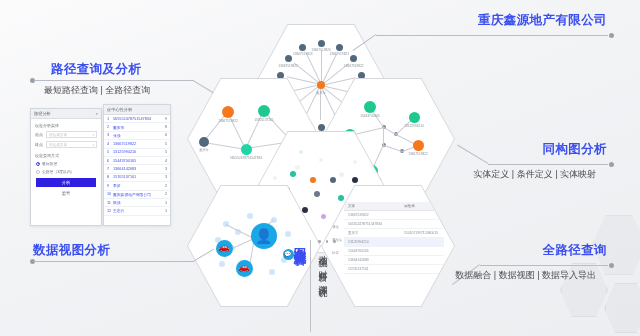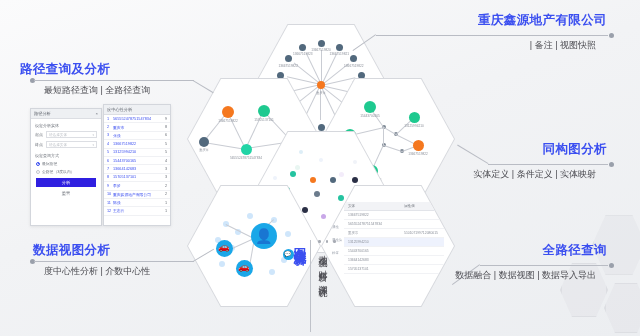--- a/index.html
+++ b/index.html
@@ -467,48 +467,46 @@
         <div class="li-val">1</div>
       </div>
       <div class="list-row">
         <div class="li-idx">12</div>
         <div class="li-txt">王志云</div>
         <div class="li-val">1</div>
       </div>
     </div>
 </div>
 
-<div class="callout left" style="left:20px; top:62px;">
+<div class="callout left" style="left:51px; top:62px;">
   <div class="c-title">路径查询及分析</div>
 </div>
 <div class="lead-dot" style="left:30px; top:78px;"></div>
 <div class="lead" style="left:34px; top:80px; width:160px;"></div>
 <div class="lead-diag" style="left:193px; top:80px; width:24px; transform:rotate(31deg);"></div>
 <div class="callout left" style="left:44px; top:84px;">
   <div class="c-sub">最短路径查询 | 全路径查询</div>
 </div>
 
 <div class="callout left" style="left:33px; top:243px;">
   <div class="c-title">数据视图分析</div>
 </div>
 <div class="lead-dot" style="left:30px; top:259px;"></div>
 <div class="lead" style="left:34px; top:261px; width:160px;"></div>
 <div class="lead-diag" style="left:193px; top:261px; width:24px; transform:rotate(-31deg);"></div>
 <div class="callout left" style="left:44px; top:265px;">
-  <div class="c-sub">度中心性分析 | 介数中心性</div>
 </div>
 
 <div class="callout right" style="right:33px; top:13px;">
   <div class="c-title">重庆鑫源地产有限公司</div>
 </div>
 <div class="lead-dot" style="right:26px; top:33px;"></div>
 <div class="lead" style="right:32px; top:35px; width:232px;"></div>
 <div class="lead-diag" style="left:376px; top:35px; width:28px; transform:rotate(145deg);"></div>
 <div class="callout right" style="right:44px; top:39px;">
-  <div class="c-sub">| 备注 | 视图快照</div>
 </div>
 
 <div class="callout right" style="right:33px; top:142px;">
   <div class="c-title">同构图分析</div>
 </div>
 <div class="lead-dot" style="right:26px; top:162px;"></div>
 <div class="lead" style="right:32px; top:164px; width:120px;"></div>
 <div class="lead-diag" style="left:488px; top:164px; width:36px; transform:rotate(-149deg);"></div>
 <div class="callout right" style="right:44px; top:168px;">
   <div class="c-sub">实体定义 | 条件定义 | 实体映射</div>

